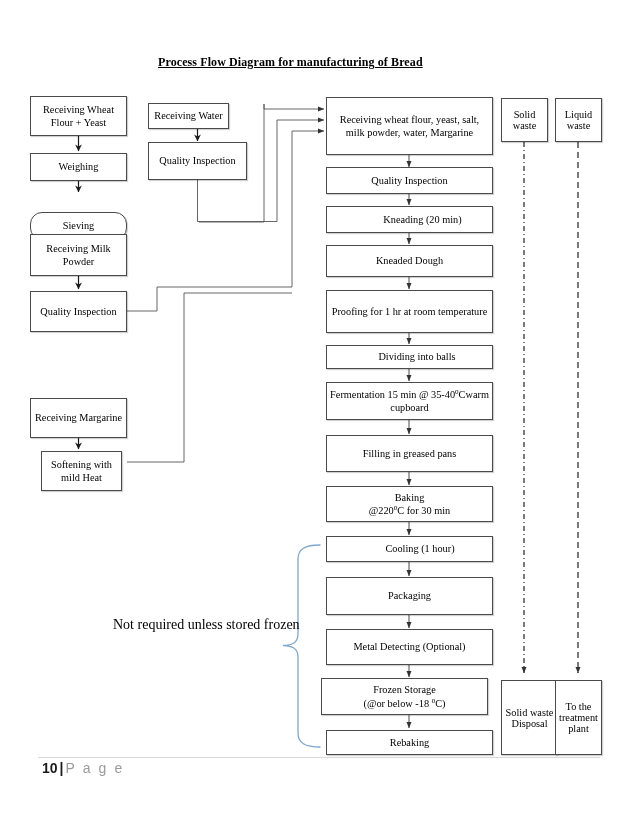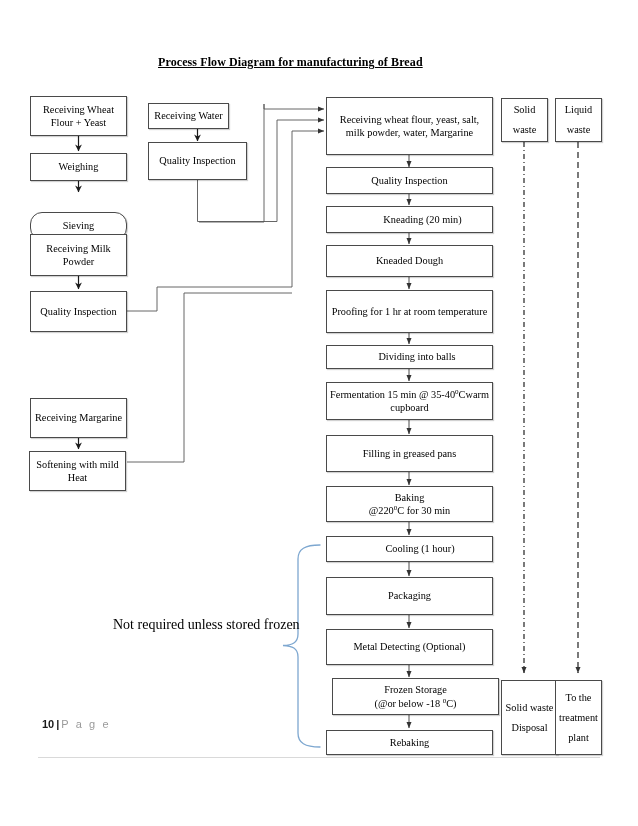--- a/index.html
+++ b/index.html
@@ -65,21 +65,21 @@
   .wbox {
     position: absolute;
     box-sizing: border-box;
     border: 1px solid #4a4a4a;
     background: #ffffff;
     display: flex;
     align-items: center;
     justify-content: center;
     text-align: center;
     font-size: 10.3px;
-    line-height: 20px;
+    line-height: 11px;
     box-shadow: 1px 1px 1px rgba(0,0,0,0.18);
     z-index: 5;
   }
 
   
   .note {
     position: absolute;
     font-size: 14px;
     line-height: 13px;
     white-space: nowrap;
@@ -101,23 +101,23 @@
     position: absolute;
     left: 38px;
     top: 757px;
     width: 562px;
     height: 1px;
     background: #d9d9d9;
   }
   .footer {
     position: absolute;
     left: 42px;
-    top: 718px;
+    top: 762px;
     font-family: "Liberation Sans", sans-serif;
-    font-size: 11px;
+    font-size: 14px;
     line-height: 12px;
     white-space: nowrap;
   }
   .footer .pg { font-weight: bold; color: #1a1a1a; }
   .footer .bar { font-weight: bold; color: #1a1a1a; margin: 0 2px; }
   .footer .pword { color: #9a9a9a; letter-spacing: 2.1px; }
 </style>
 </head>
 <body>
 
@@ -216,21 +216,21 @@
   </div>
 
   <div class="box" style="left:30px; top:291px; width:97px; height:41px;">
     <span class="txt">Quality Inspection</span>
   </div>
 
   <div class="box" style="left:30px; top:398px; width:97px; height:40px;">
     <span class="txt">Receiving Margarine</span>
   </div>
 
-  <div class="box" style="left:29px; top:451px; width:97px; height:40px;">
+  <div class="box" style="left:41px; top:451px; width:81px; height:40px;">
     <span class="txt">Softening with mild Heat</span>
   </div>
 
   <div class="box" style="left:148px; top:103px; width:81px; height:26px;">
     <span class="txt">Receiving Water</span>
   </div>
 
   <div class="box" style="left:148px; top:142px; width:99px; height:38px;">
     <span class="txt">Quality Inspection</span>
   </div>
@@ -281,21 +281,21 @@
   </div>
 
   <div class="box" style="left:326px; top:577px; width:167px; height:38px;">
     <span class="txt">Packaging</span>
   </div>
 
   <div class="box" style="left:326px; top:629px; width:167px; height:36px;">
     <span class="txt">Metal Detecting (Optional)</span>
   </div>
 
-  <div class="box" style="left:332px; top:678px; width:167px; height:37px;">
+  <div class="box" style="left:321px; top:678px; width:167px; height:37px;">
     <span class="txt">
       <span style="white-space:pre-line">Frozen Storage
 (@or below -18 </span><span class="sup">0</span><span>C)</span>
     </span>
   </div>
 
   <div class="box" style="left:326px; top:730px; width:167px; height:25px;">
     <span class="txt">Rebaking</span>
   </div>
 

